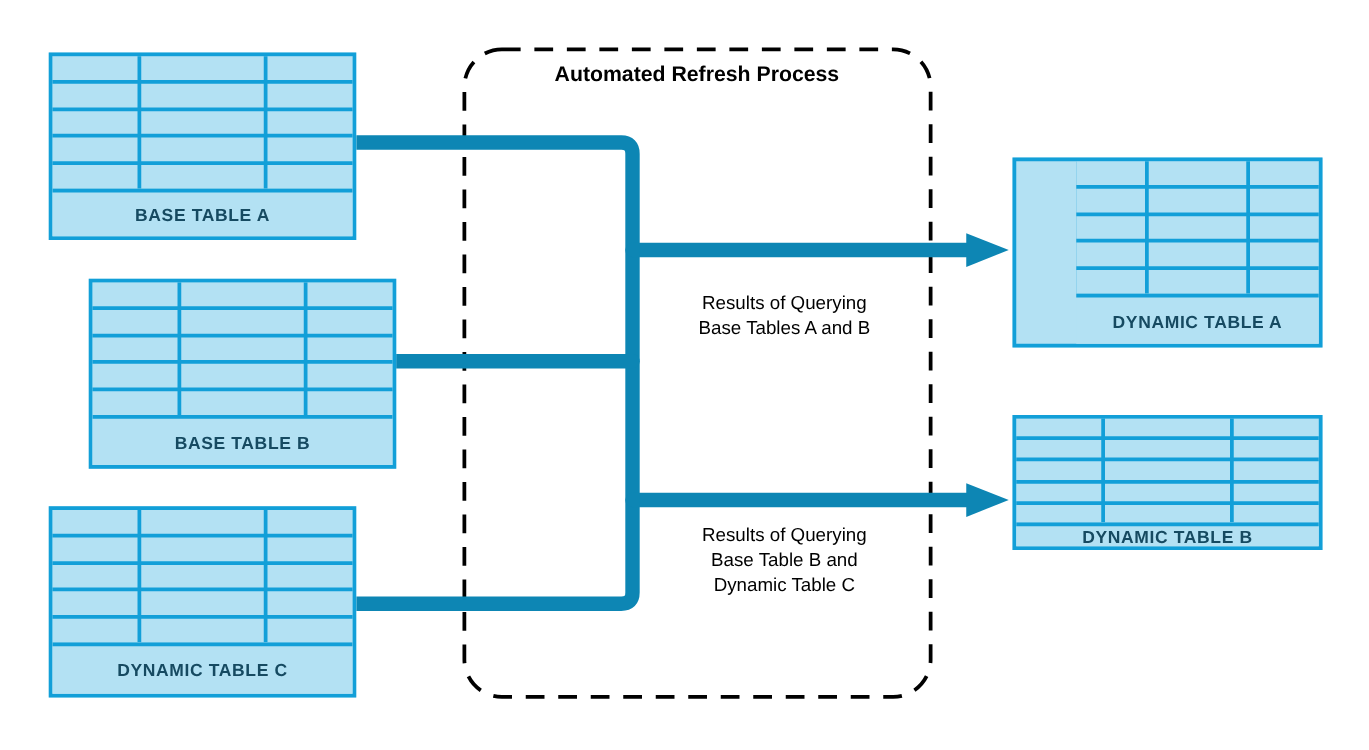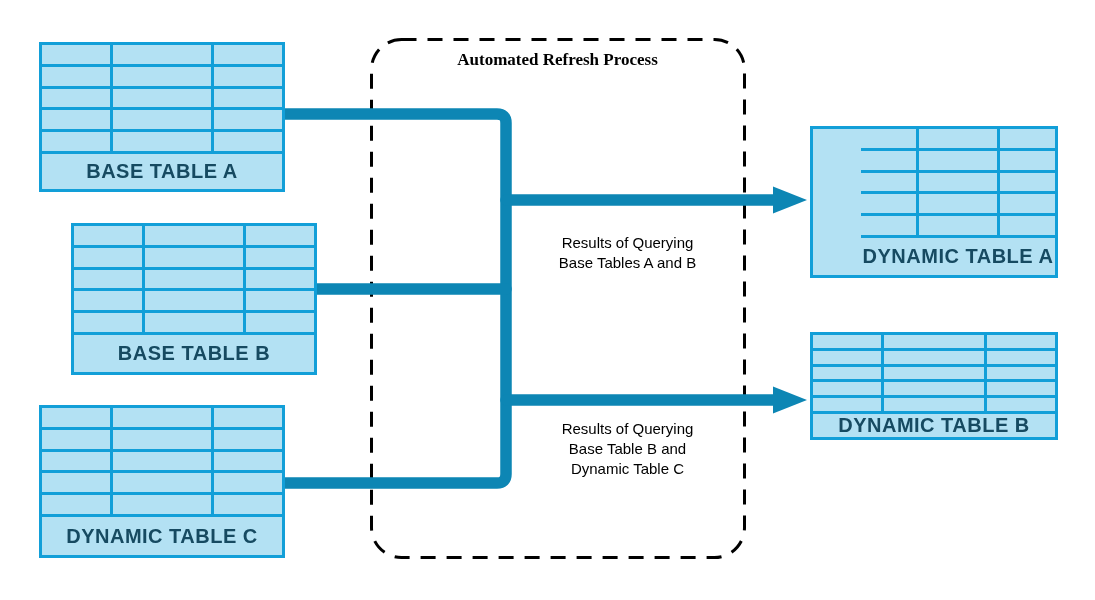--- a/index.html
+++ b/index.html
@@ -24,21 +24,20 @@
   .process-title {
     position: absolute;
     left: 371px;
     top: 50px;
     width: 373px;
     text-align: center;
     font-size: 17px;
     font-weight: bold;
     color: #000000;
     z-index: 2;
-    font-family: Liberation Serif, serif;
   }
   .note {
     position: absolute;
     left: 505px;
     width: 245px;
     text-align: center;
     font-size: 15px;
     line-height: 20px;
     color: #000000;
     white-space: pre-line;
@@ -67,21 +66,21 @@
   .tbl-grid .cell {
     background: #b3e1f3;
   }
   .tbl-label {
     flex: 1;
     border-top: 3px solid #129fd8;
     background: #b3e1f3;
     display: flex;
     align-items: center;
     justify-content: center;
-    font-size: 20px;
+    font-size: 14px;
     font-weight: bold;
     letter-spacing: 0.5px;
     color: #164a61;
   }
   .tbl-base-a    { left: 39px;  top: 42px;  width: 246px; height: 150px; }
   .tbl-base-b    { left: 39px;  top: 223px; width: 246px; height: 152px; margin-left: 32px; }
   .tbl-dynamic-c { left: 39px;  top: 405px; width: 246px; height: 153px; }
   .tbl-dynamic-a { left: 810px; top: 126px; width: 248px; height: 152px; padding-left: 48px; }
   .tbl-dynamic-b { left: 810px; top: 332px; width: 248px; height: 108px; }
 </style>

